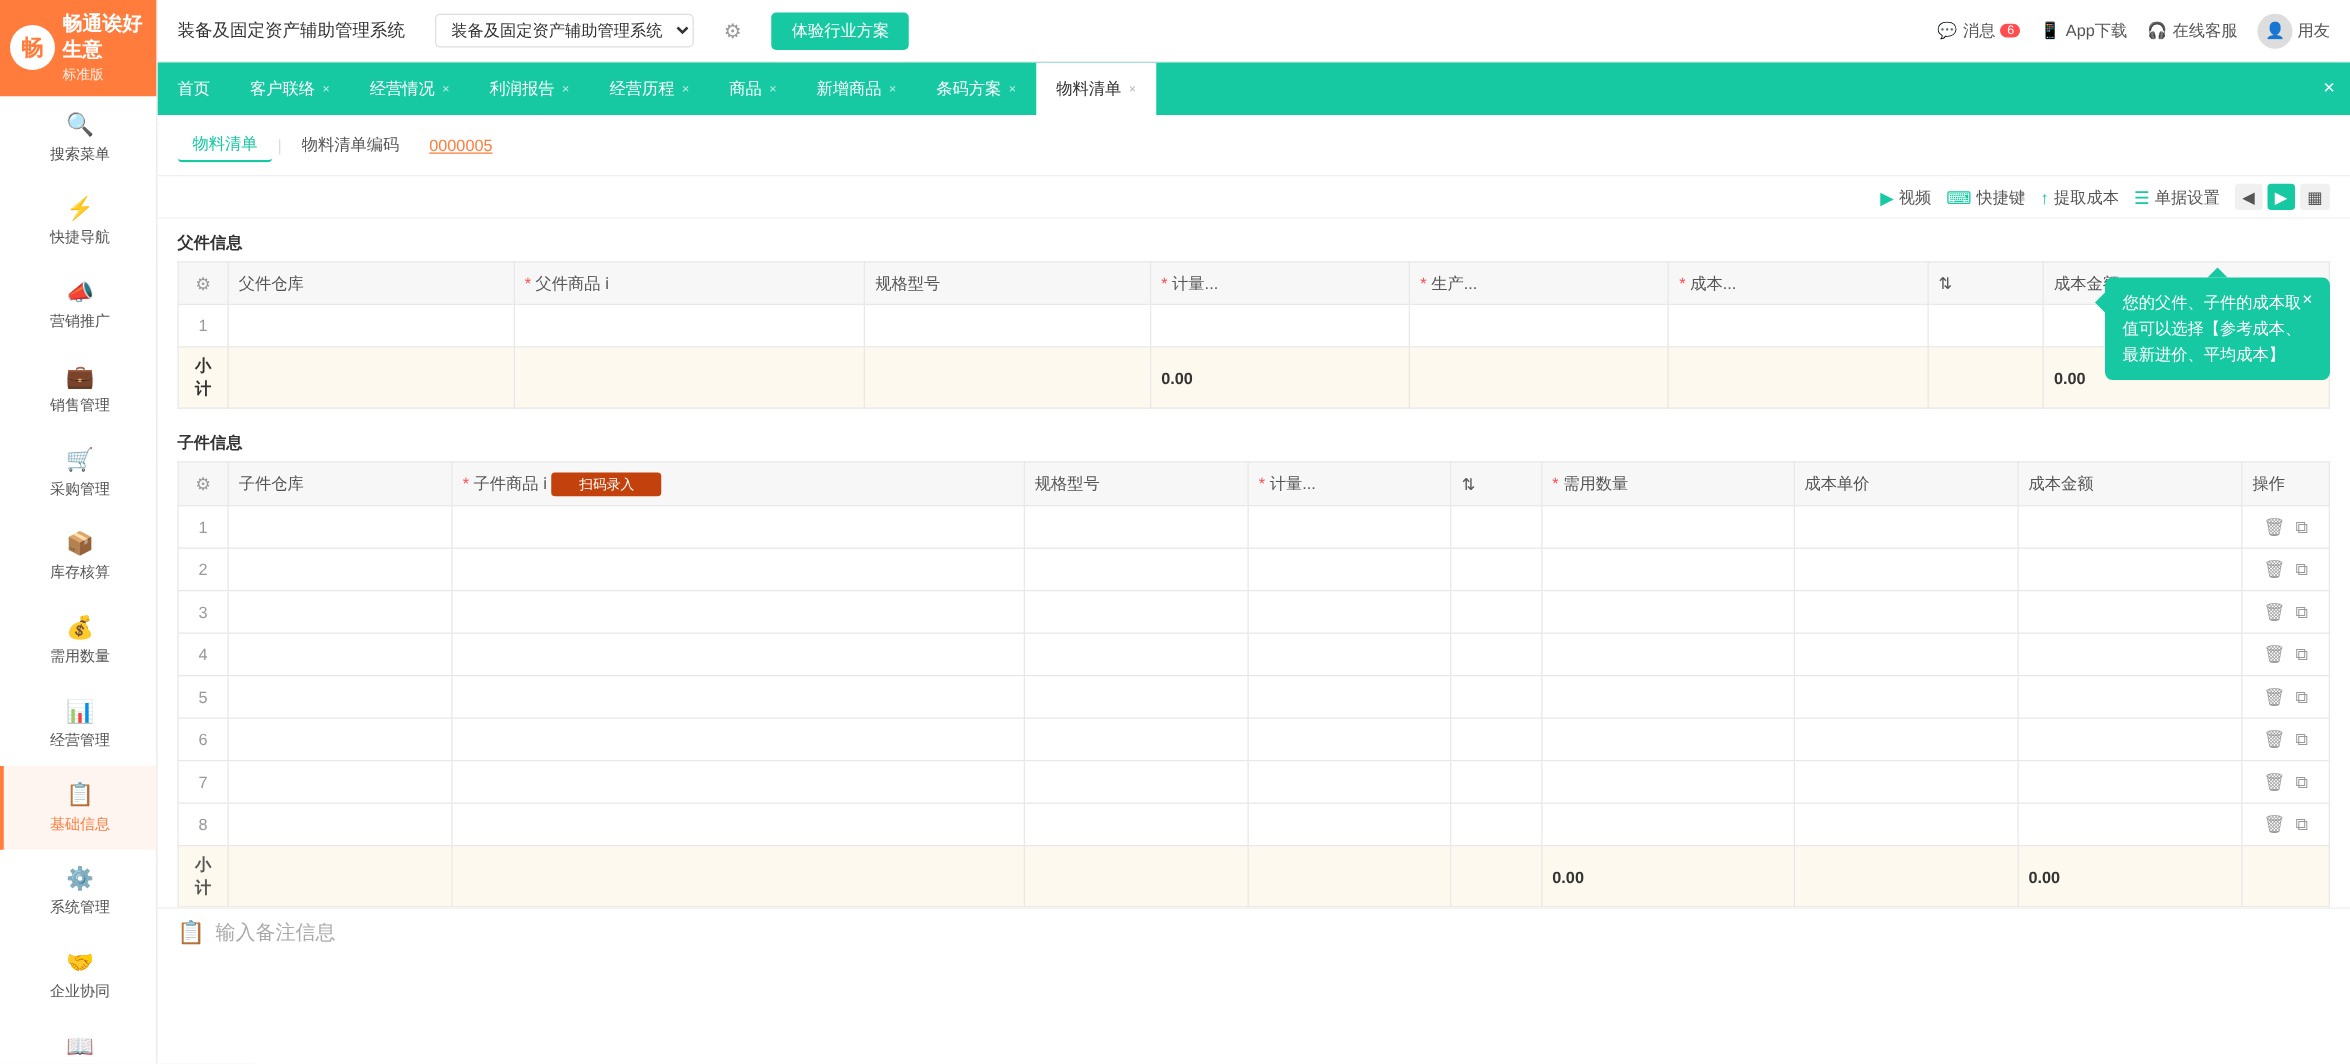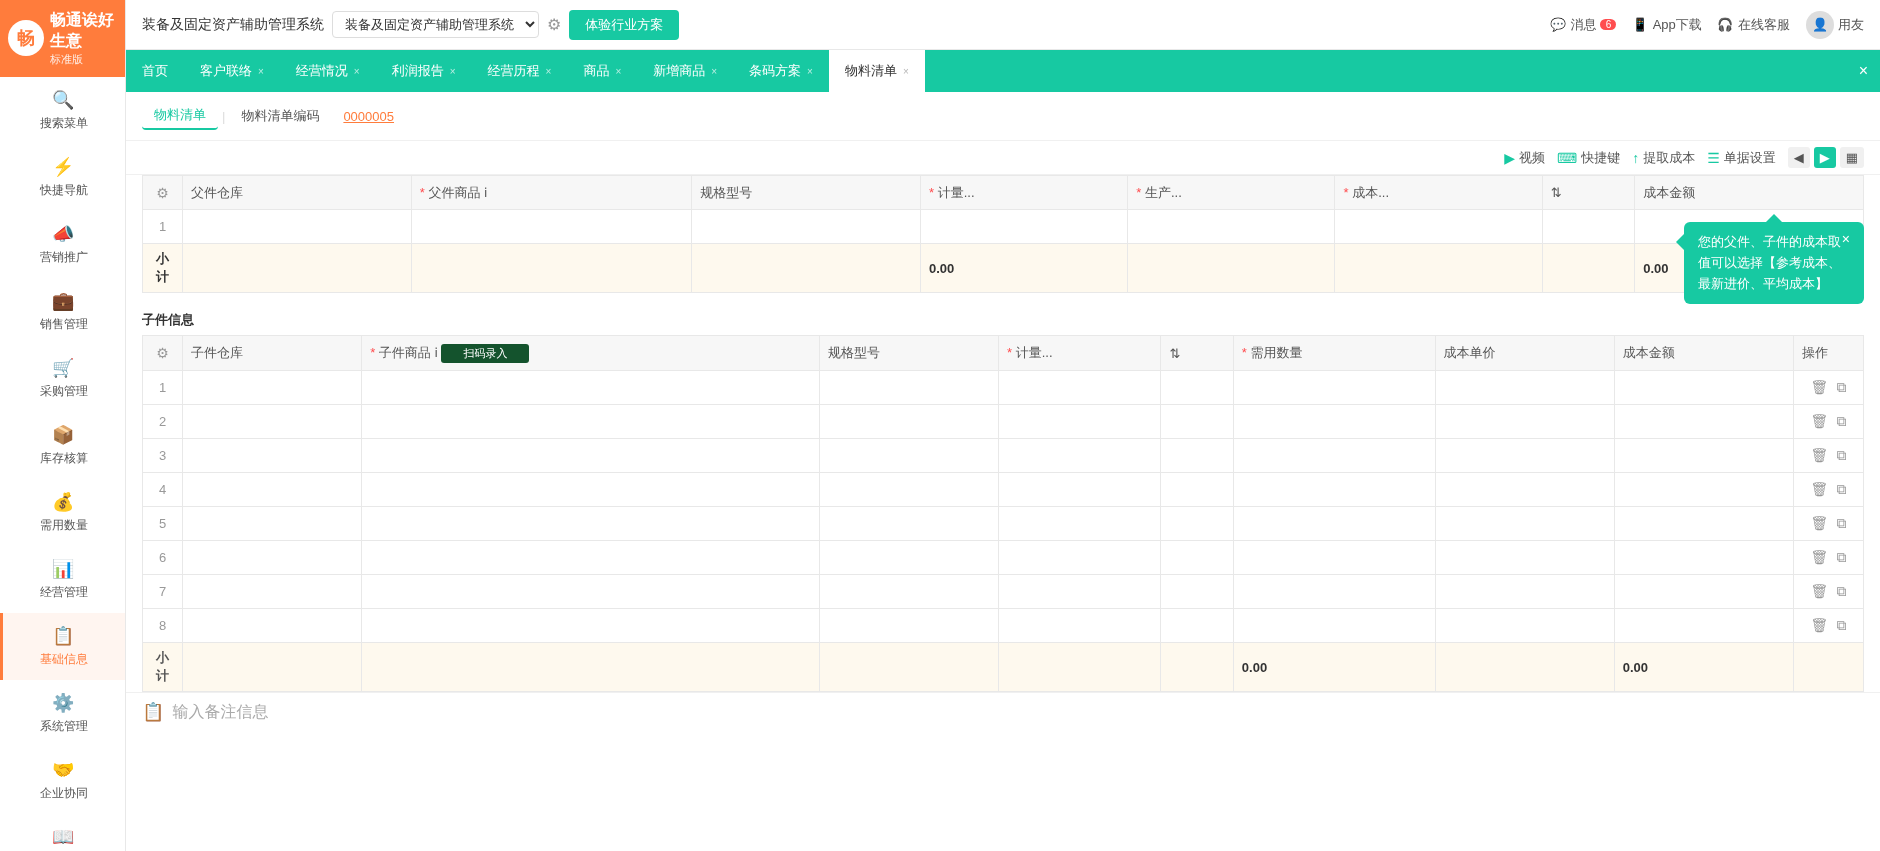--- a/index.html
+++ b/index.html
@@ -15,21 +15,21 @@
     .sidebar-item { display: flex; flex-direction: column; align-items: center; padding: 12px 8px; cursor: pointer; color: #555; gap: 4px; border-left: 3px solid transparent; }
     .sidebar-item.active { background: #fff5f0; color: #ff7c3c; border-left-color: #ff7c3c; }
     .sidebar-item-icon { font-size: 18px; }
     .sidebar-item-label { font-size: 12px; }
 
     
     .main { flex: 1; display: flex; flex-direction: column; overflow: hidden; }
 
     
     .topbar { background: #fff; border-bottom: 1px solid #e8e8e8; padding: 0 16px; display: flex; align-items: center; justify-content: space-between; height: 50px; flex-shrink: 0; }
-    .topbar-left { display: flex; align-items: center; gap: 8px; }
+    .topbar-left { display: flex; align-items: center; gap: 24px; }
     .topbar-title { font-size: 14px; color: #333; }
     .topbar-select { border: 1px solid #ddd; border-radius: 4px; padding: 4px 8px; color: #333; cursor: pointer; background: #fff; }
     .topbar-settings { color: #999; cursor: pointer; font-size: 16px; }
     .topbar-trial-btn { background: #17c9a2; color: #fff; border: none; border-radius: 4px; padding: 6px 16px; cursor: pointer; font-size: 13px; }
     .topbar-right { display: flex; align-items: center; gap: 16px; }
     .topbar-right-item { display: flex; align-items: center; gap: 4px; color: #555; cursor: pointer; font-size: 13px; }
     .badge { background: #ff4d4f; color: #fff; border-radius: 10px; font-size: 10px; padding: 0 5px; min-width: 16px; text-align: center; }
     .avatar { width: 28px; height: 28px; background: #ddd; border-radius: 50%; display: flex; align-items: center; justify-content: center; color: #999; }
 
     
@@ -61,21 +61,21 @@
     
     .section-title { font-size: 13px; font-weight: bold; color: #333; padding: 10px 16px 6px; background: #fff; }
 
     
     .table-wrap { padding: 0 16px; }
     table { width: 100%; border-collapse: collapse; font-size: 12px; }
     th { background: #f7f7f7; border: 1px solid #e8e8e8; padding: 7px 8px; text-align: left; color: #555; font-weight: normal; white-space: nowrap; }
     td { border: 1px solid #e8e8e8; padding: 6px 8px; color: #333; height: 34px; }
     .subtotal-row td { background: #fef9ee; font-weight: bold; color: #333; }
     .subtotal-row .label { color: #555; }
-    .scan-btn { background: #14532d; color: #fff; border: none; border-radius: 3px; padding: 2px 22px; font-size: 11px; cursor: pointer; }
+    .scan-btn { background: #c2410c; color: #fff; border: none; border-radius: 3px; padding: 2px 22px; font-size: 11px; cursor: pointer; }
     .action-icons { display: flex; gap: 8px; justify-content: center; }
     .action-icon { cursor: pointer; color: #999; font-size: 14px; }
     .gear-btn { background: none; border: none; cursor: pointer; color: #999; font-size: 14px; }
 
     
     .tooltip-box { position: absolute; top: 125px; right: 16px; background: #17c9a2; color: #fff; border-radius: 6px; padding: 10px 14px; font-size: 12px; line-height: 1.6; max-width: 180px; z-index: 100; }
     .tooltip-box::before { content: ''; position: absolute; left: -8px; top: 12px; border: 8px solid transparent; border-right-color: #17c9a2; border-left: 0; }
     .tooltip-close { float: right; cursor: pointer; font-size: 14px; line-height: 1; }
     .tooltip-arrow-up { position: absolute; top: -8px; left: 50%; transform: translateX(-50%); border: 8px solid transparent; border-bottom-color: #17c9a2; border-top: 0; }
 
@@ -255,20 +255,21 @@
         <button class="toolbar-nav-btn">▦</button>
       </div>
     </div>
 
     <div class="tooltip-box" style="position:absolute;top:130px;right:16px;">
       <span class="tooltip-close">×</span>
       <div class="tooltip-arrow-up"></div>
       <span>您的父件、子件的成本取值可以选择【参考成本、最新进价、平均成本】</span>
     </div>
 
+    <div class="section-title">父件信息</div>
     <div class="table-wrap">
       <table>
         <thead>
           <tr>
             <th class="col-num">
               <button class="gear-btn">⚙</button>
             </th>
             <th>父件仓库</th>
             <th><span style="color:#ff4d4f">*</span> 父件商品 ℹ</th>
             <th>规格型号</th>

